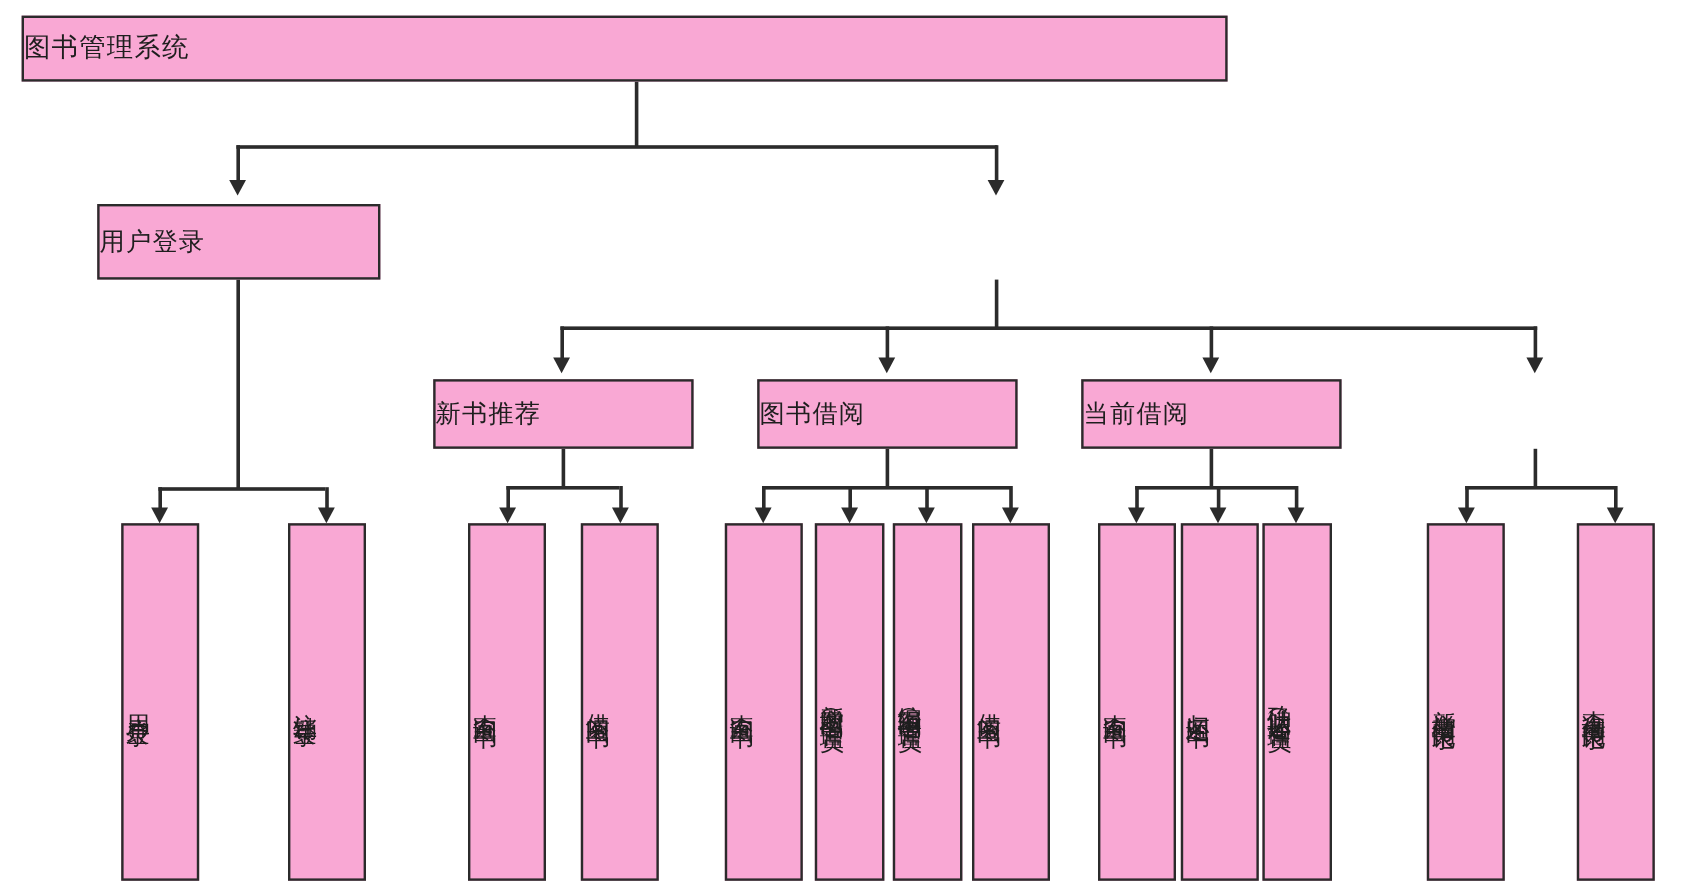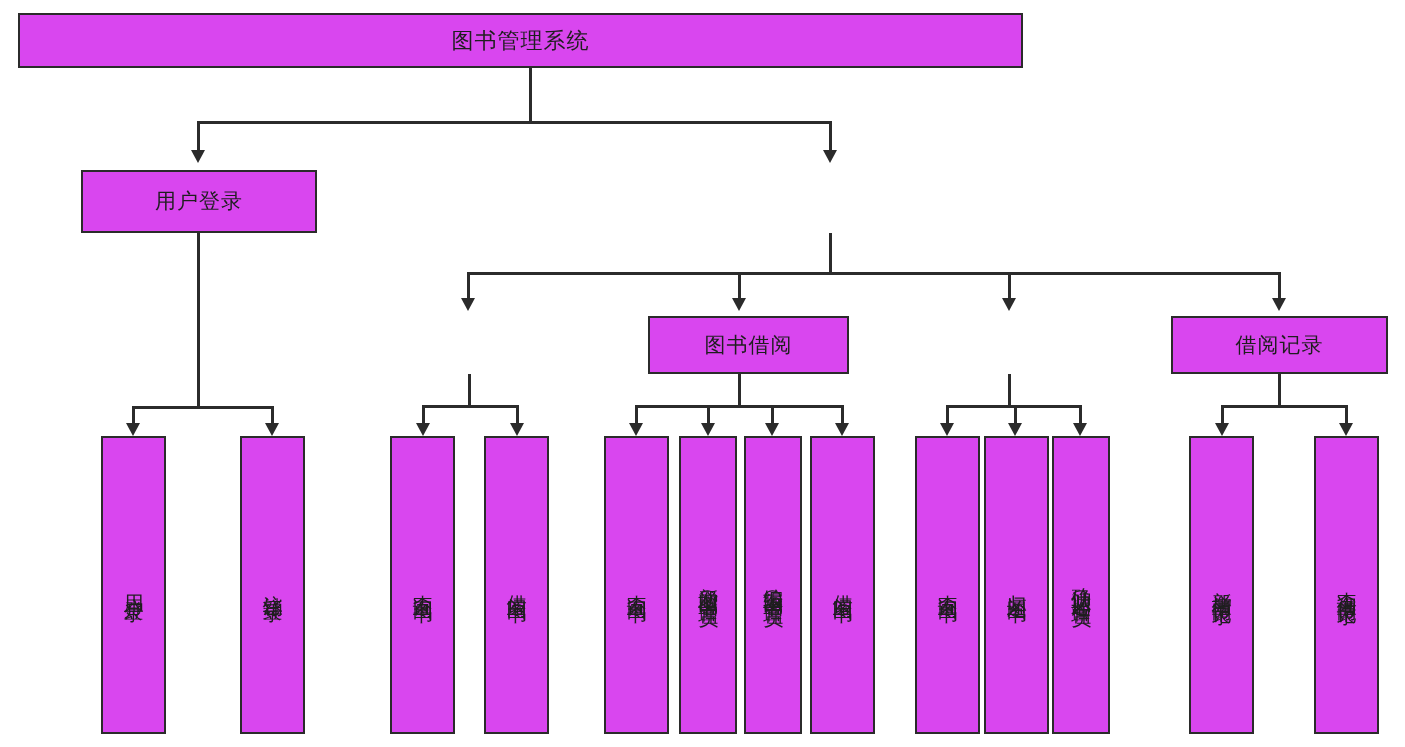--- a/index.html
+++ b/index.html
@@ -11,24 +11,23 @@
     position:relative;
     width:1405px;
     height:747px;
     background:#ffffff;
     overflow:hidden;
   }
   .node{
     position:absolute;
     box-sizing:border-box;
     border:2.5px solid #2b2b2b;
-    background:#d946ef;
+    background:#f9a8d4;
     display:flex;
     align-items:center;
-    justify-content:center;
     z-index:3;
   }
   .node .label{
     font-size:21px;
     line-height:1.25;
     letter-spacing:1px;
     color:#1e1e1e;
     white-space:nowrap;
     text-align:center;
   }
@@ -107,25 +106,28 @@
 
   <div class="edge v" style="left:738px;top:272px;height:28px;"></div>
   <div class="arrow" style="left:732px;top:298px;"></div>
 
   <div class="edge v" style="left:1008px;top:272px;height:28px;"></div>
   <div class="arrow" style="left:1002px;top:298px;"></div>
 
   <div class="edge v" style="left:1278px;top:272px;height:28px;"></div>
   <div class="arrow" style="left:1272px;top:298px;"></div>
 
-  <div class="node" style="left:631px;top:316px;width:201px;height:58px;margin-left:17px;">
+  <div class="node" style="left:361px;top:316px;width:217px;height:58px;">
+    <span class="label">新书推荐</span>
+  </div>
+  <div class="node" style="left:631px;top:316px;width:217px;height:58px;">
     <span class="label">图书借阅</span>
   </div>
-  <div class="node" style="left:1171px;top:316px;width:217px;height:58px;">
-    <span class="label">借阅记录</span>
+  <div class="node" style="left:901px;top:316px;width:217px;height:58px;">
+    <span class="label">当前借阅</span>
   </div>
 
   <div class="edge v" style="left:468px;top:374px;height:32px;"></div>
   <div class="edge h" style="left:422px;top:405px;width:94px;"></div>
   <div class="edge v" style="left:422px;top:405px;height:20px;"></div>
   <div class="arrow" style="left:416px;top:423px;"></div>
   <div class="edge v" style="left:516px;top:405px;height:20px;"></div>
   <div class="arrow" style="left:510px;top:423px;"></div>
 
   <div class="edge v" style="left:738px;top:374px;height:32px;"></div>

